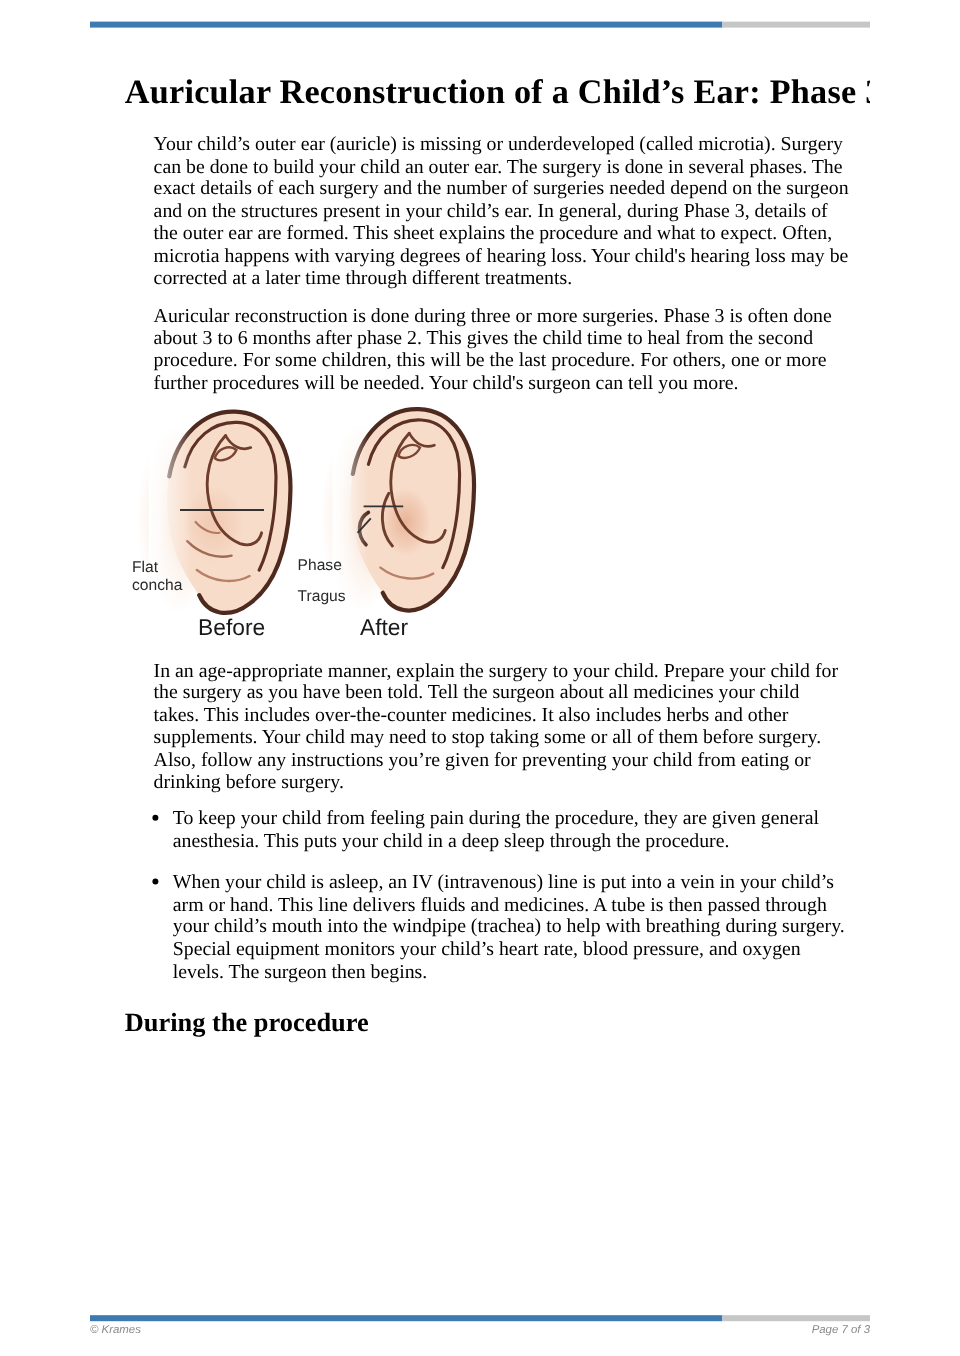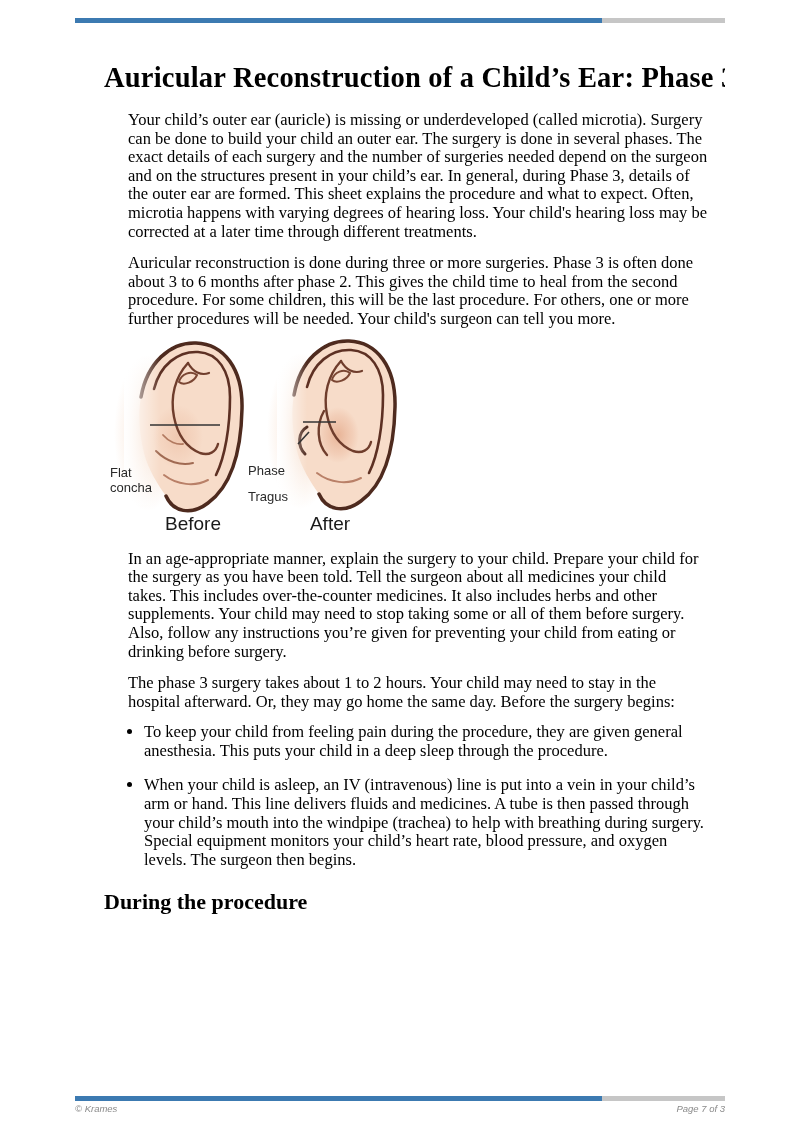--- a/index.html
+++ b/index.html
@@ -72,21 +72,21 @@
   .lbl-flat{left:2px; top:84px; width:58px;}
   .lbl-concha{left:140px; top:82px;}
   .lbl-tragus{left:140px; top:108px;}
   .fig-caption{
     position:absolute; top:180px; width:80px;
     text-align:center;
     font-family:"Liberation Sans", sans-serif;
     font-size:19px; color:#1a1a1a;
   }
   .cap-before{left:45px;}
-  .cap-after{left:182px;}
+  .cap-after{left:172px;}
 
   
   .footer-text{
     position:absolute; left:75px; top:1103px; width:650px;
     display:flex; justify-content:space-between;
     font-family:"Liberation Sans", sans-serif;
     font-style:italic; font-size:9.5px; color:#8a8a8a;gap:12px;
   }
 </style>
 </head>
@@ -161,21 +161,20 @@
 
       <div class="fig-label lbl-flat">Flat concha</div>
       <div class="fig-label lbl-concha">Phase</div>
       <div class="fig-label lbl-tragus">Tragus</div>
       <div class="fig-caption cap-before">Before</div>
       <div class="fig-caption cap-after">After</div>
     </div>
 
     <p class="body">In an age-appropriate manner, explain the surgery to your child. Prepare your child for the surgery as you have been told. Tell the surgeon about all medicines your child takes. This includes over-the-counter medicines. It also includes herbs and other supplements. Your child may need to stop taking some or all of them before surgery. Also, follow any instructions you’re given for preventing your child from eating or drinking before surgery.</p>
 
-    <p class="body">The phase 3 surgery takes about 1 to 2 hours. Your child may need to stay in the hospital afterward. Or, they may go home the same day. Before the surgery begins:</p>
     <ul class="bullets">
       <li>To keep your child from feeling pain during the procedure, they are given general anesthesia. This puts your child in a deep sleep through the procedure.</li>
       <li>When your child is asleep, an IV (intravenous) line is put into a vein in your child’s arm or hand. This line delivers fluids and medicines. A tube is then passed through your child’s mouth into the windpipe (trachea) to help with breathing during surgery. Special equipment monitors your child’s heart rate, blood pressure, and oxygen levels. The surgeon then begins.</li>
     </ul>
 
     <h2 class="section-heading last">During the procedure</h2>
   </div>
 
   <div class="accent-bar bottom">
     <div class="seg-blue"></div>

